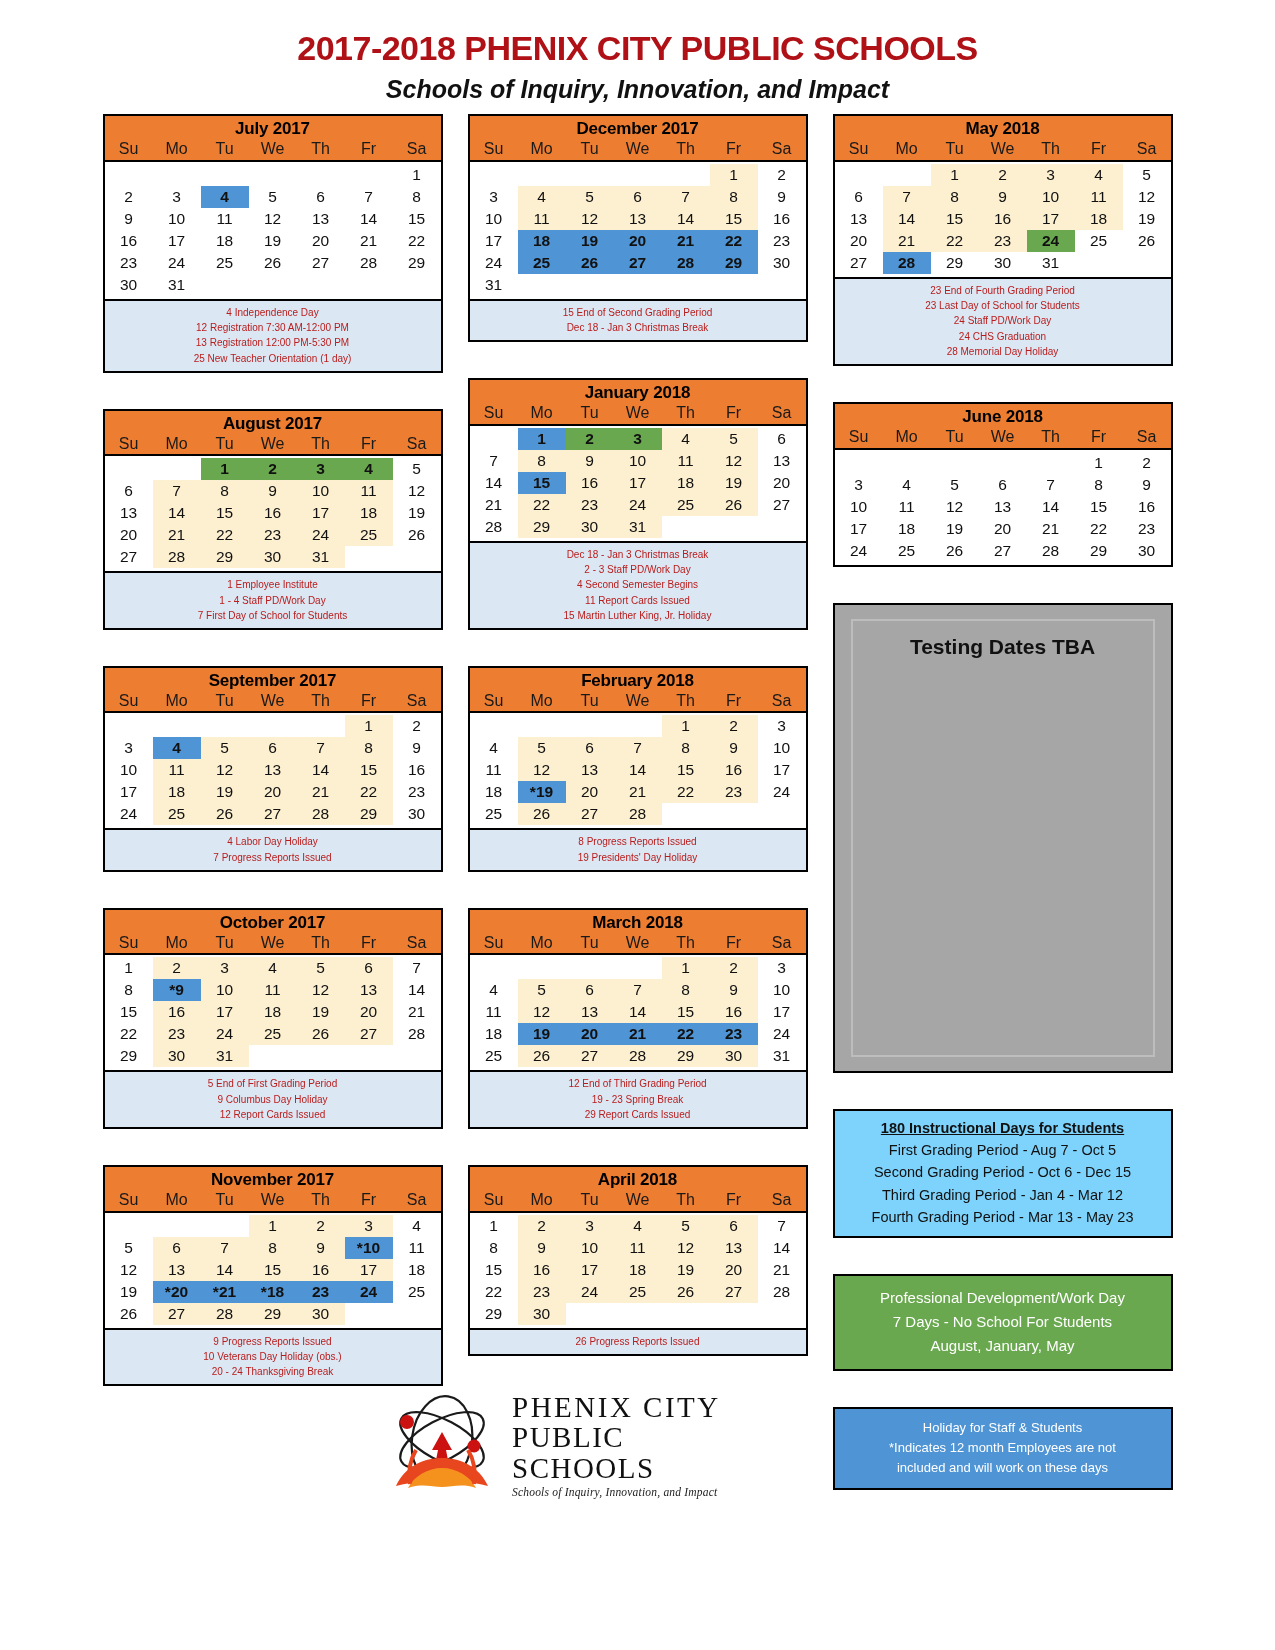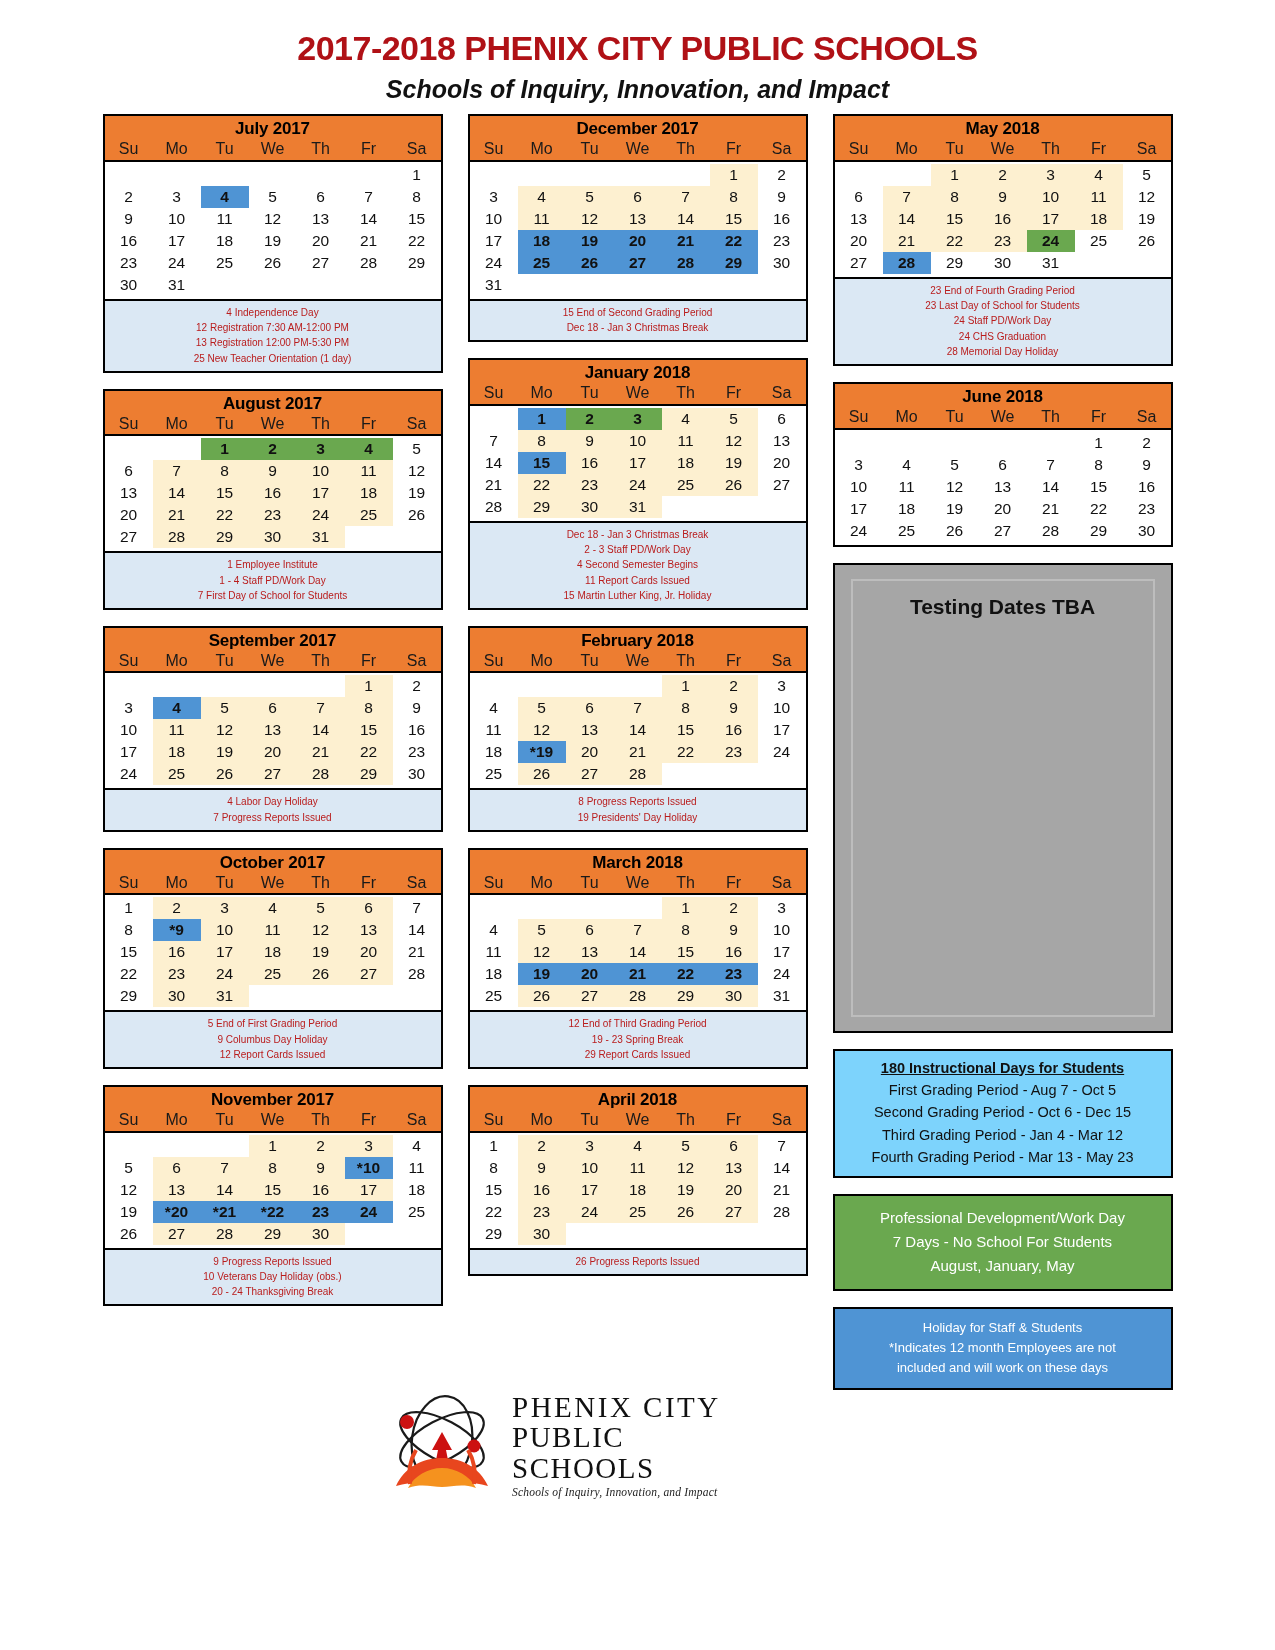--- a/index.html
+++ b/index.html
@@ -34,21 +34,21 @@
   }
 
   
   .columns {
     display:flex;
     justify-content:center;
     align-items:flex-start;
     gap:25px;
     padding:0 60px;
   }
-  .col { width:340px; display:flex; flex-direction:column; gap:16px; }
+  .col { width:340px; display:flex; flex-direction:column; gap:36px; }
 
   
   .month {
     border:2.5px solid #000;
     background:#fff;
   }
   .month-head {
     background:#ed7d31;
     border-bottom:2.5px solid #000;
   }
@@ -500,21 +500,21 @@
             <div class="day school">14</div>
             <div class="day school">15</div>
             <div class="day school">16</div>
             <div class="day school">17</div>
             <div class="day">18</div>
           </div>
           <div class="week">
             <div class="day">19</div>
             <div class="day holiday">*20</div>
             <div class="day holiday">*21</div>
-            <div class="day holiday">*22</div>
+            <div class="day holiday">*18</div>
             <div class="day holiday">23</div>
             <div class="day holiday">24</div>
             <div class="day">25</div>
           </div>
           <div class="week">
             <div class="day">26</div>
             <div class="day school">27</div>
             <div class="day school">28</div>
             <div class="day school">29</div>
             <div class="day school">30</div>

